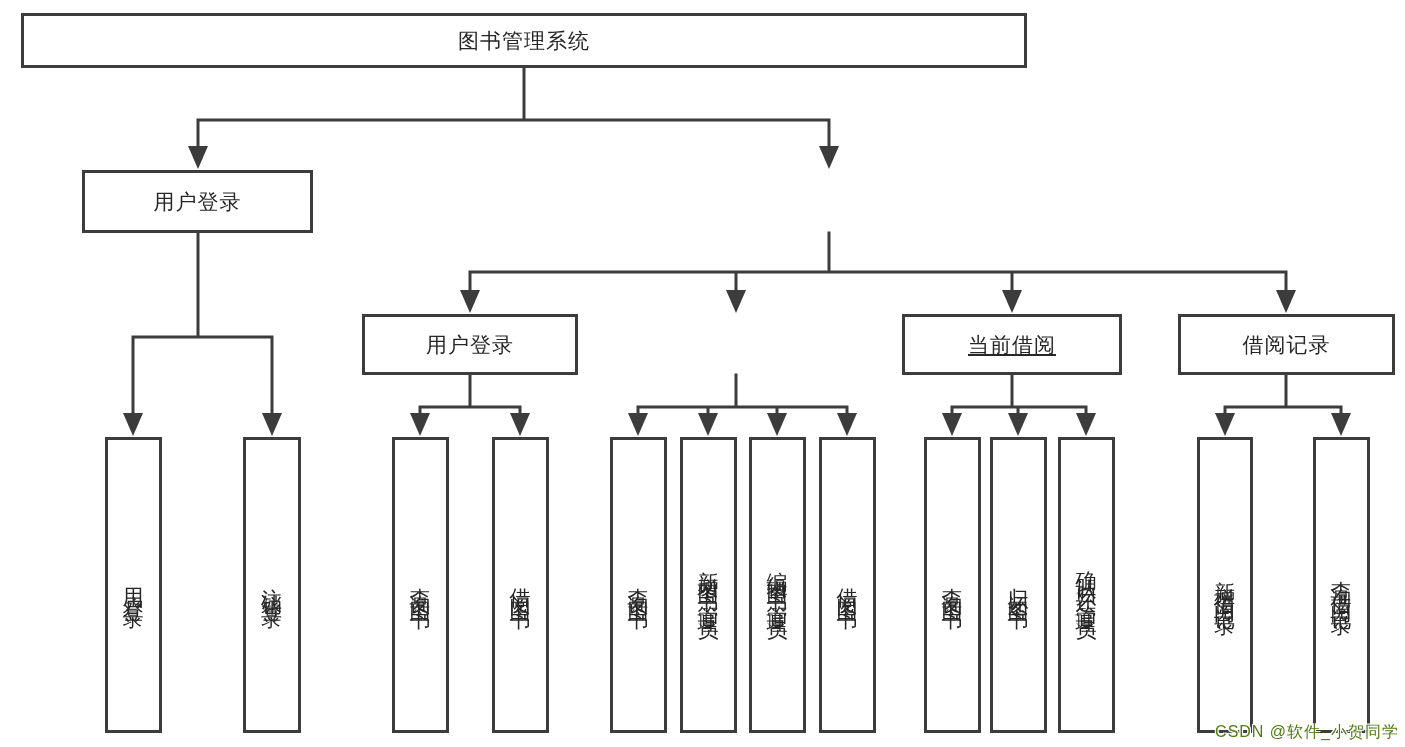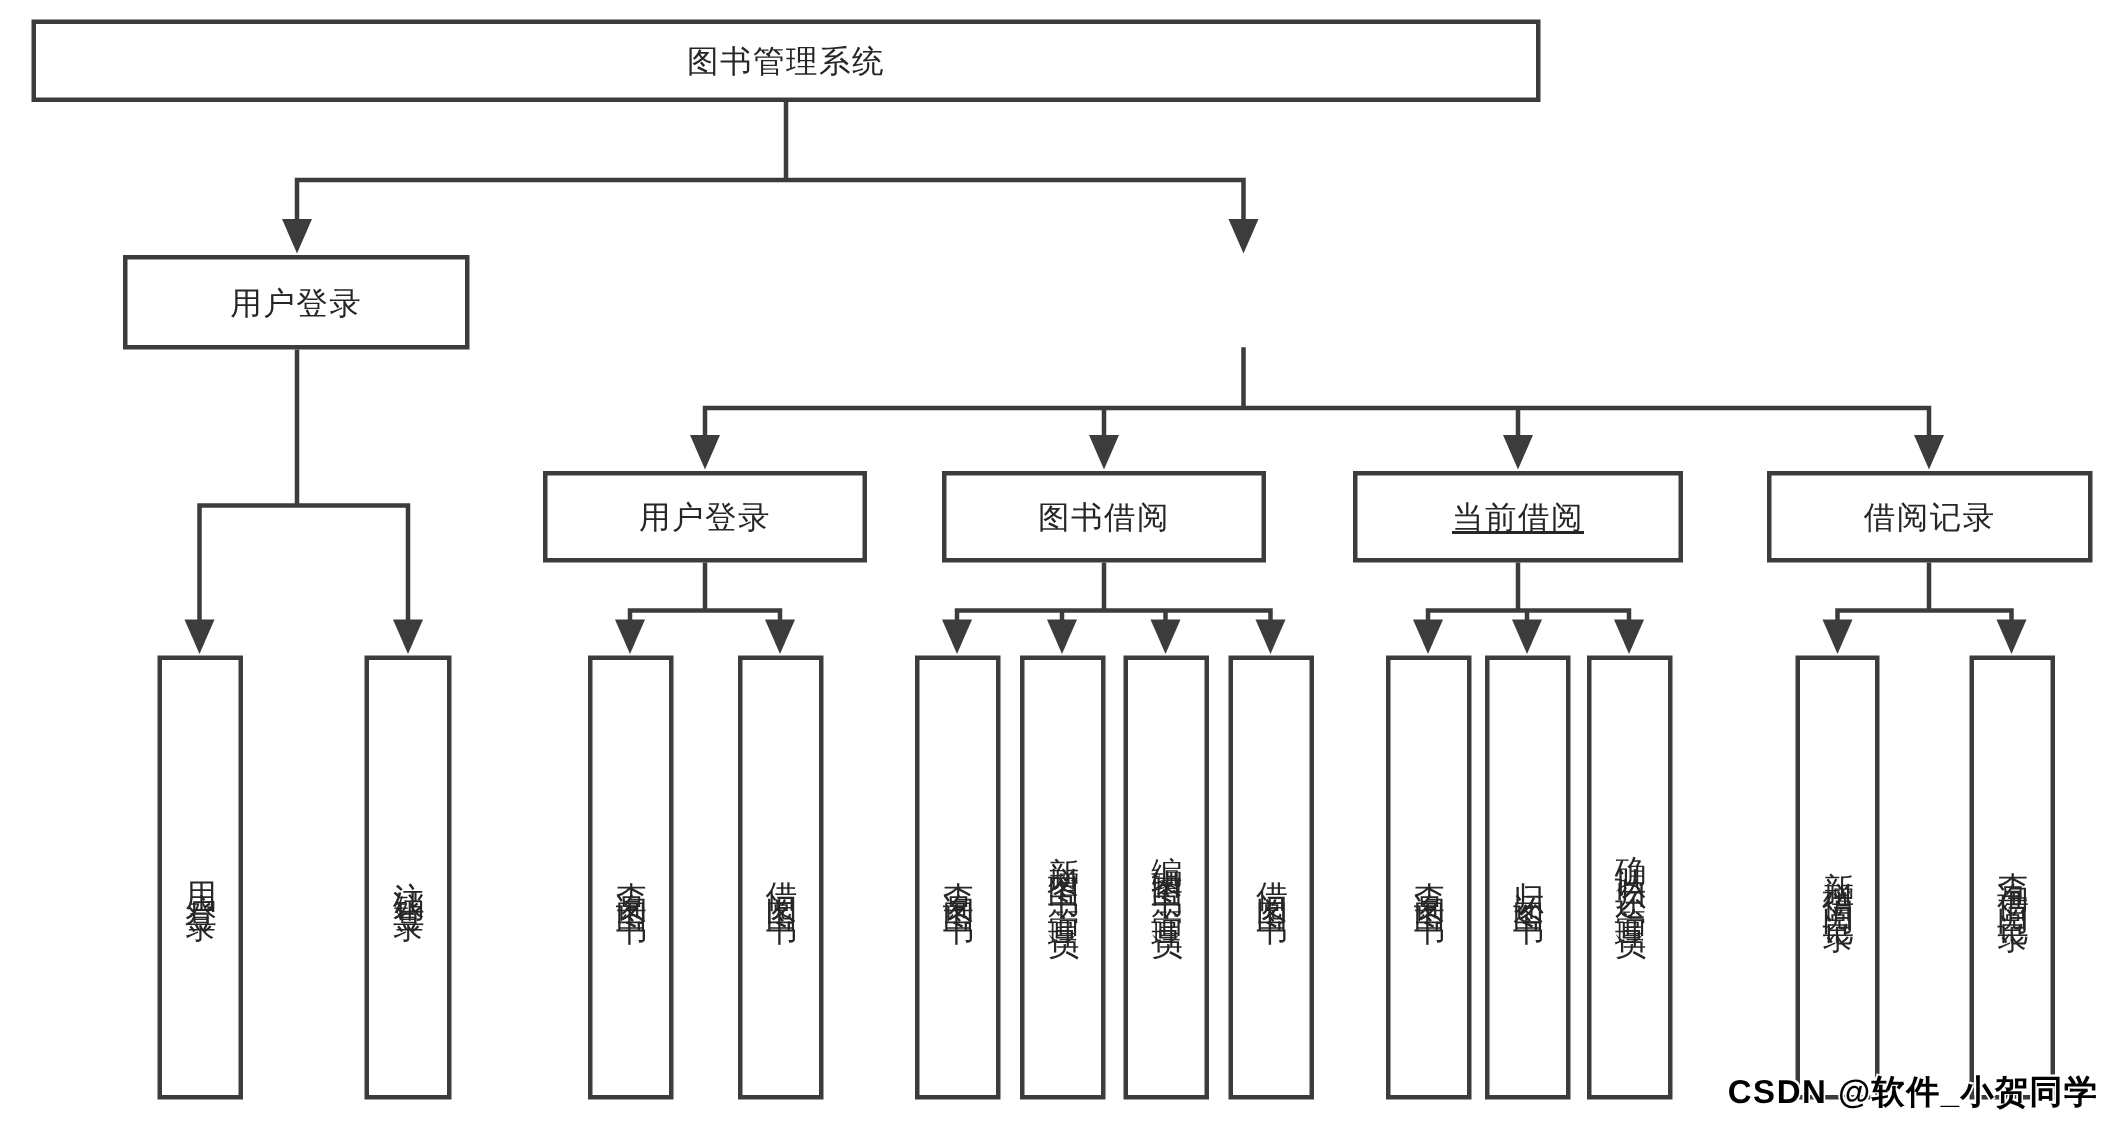--- a/index.html
+++ b/index.html
@@ -37,27 +37,26 @@
     writing-mode: vertical-rl;
     text-orientation: mixed;
     font-size: 21px;
     letter-spacing: 7px;
     line-height: 1;
   }
   #watermark {
     position: absolute;
     right: 6px;
     bottom: 4px;
-    font-size: 22px;
-    color: #000000;
+    font-size: 16px;
+    color: #4d7c0f;
     letter-spacing: 1px;
     z-index: 3;
     text-shadow: 1px 1px 0 #ffffff, -1px -1px 0 #ffffff, 1px -1px 0 #ffffff, -1px 1px 0 #ffffff;
     white-space: nowrap;
-    font-weight: bold;
   }
 </style>
 </head>
 <body>
 
 <div id="canvas">
 
   <svg id="wires" viewBox="0 0 1405 747" xmlns="http://www.w3.org/2000/svg">
     <g stroke="#3c3c3c" stroke-width="3" fill="none" stroke-linecap="square">
 
@@ -99,21 +98,20 @@
       <polygon points="1215,413 1235,413 1225,436"></polygon>
       <polygon points="1331,413 1351,413 1341,436"></polygon>
     </g>
   </svg>
 
   <div class="box h" style="left:21px; top:13px; width:1006px; height:55px;">图书管理系统</div>
 
   <div class="box h" style="left:82px; top:170px; width:231px; height:63px;">用户登录</div>
 
   <div class="box h" style="left:362px; top:314px; width:216px; height:61px;">用户登录</div>
-  <div class="box h" style="left:628px; top:314px; width:216px; height:61px;">图书借阅</div>
   <div class="box h" style="left:902px; top:314px; width:220px; height:61px;text-decoration:underline;">当前借阅</div>
   <div class="box h" style="left:1178px; top:314px; width:217px; height:61px;">借阅记录</div>
 
   <div class="box v" style="left:105px; top:437px; width:57px; height:296px;">用户登录</div>
   <div class="box v" style="left:243px; top:437px; width:58px; height:296px;">注销登录</div>
 
   <div class="box v" style="left:392px; top:437px; width:57px; height:296px;">查询图书</div>
   <div class="box v" style="left:492px; top:437px; width:57px; height:296px;">借阅图书</div>
 
   <div class="box v" style="left:610px; top:437px; width:57px; height:296px;">查询图书</div>

